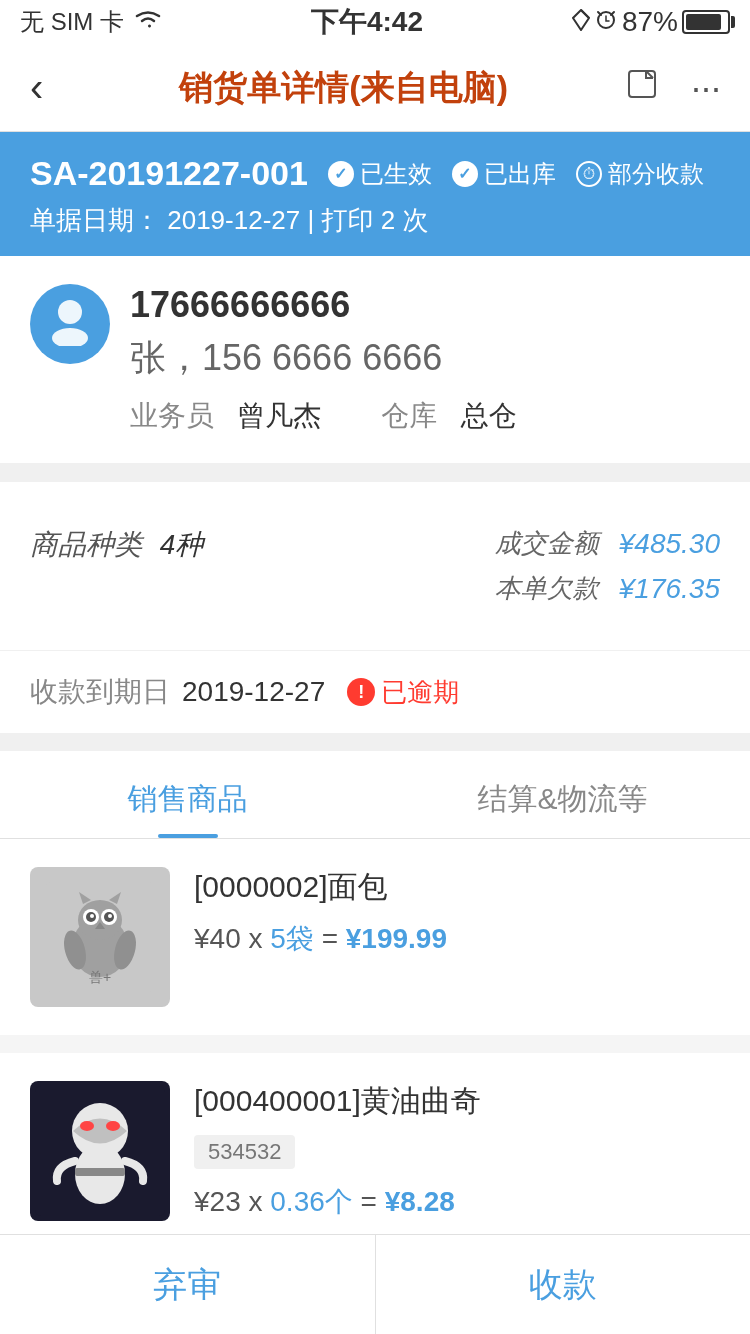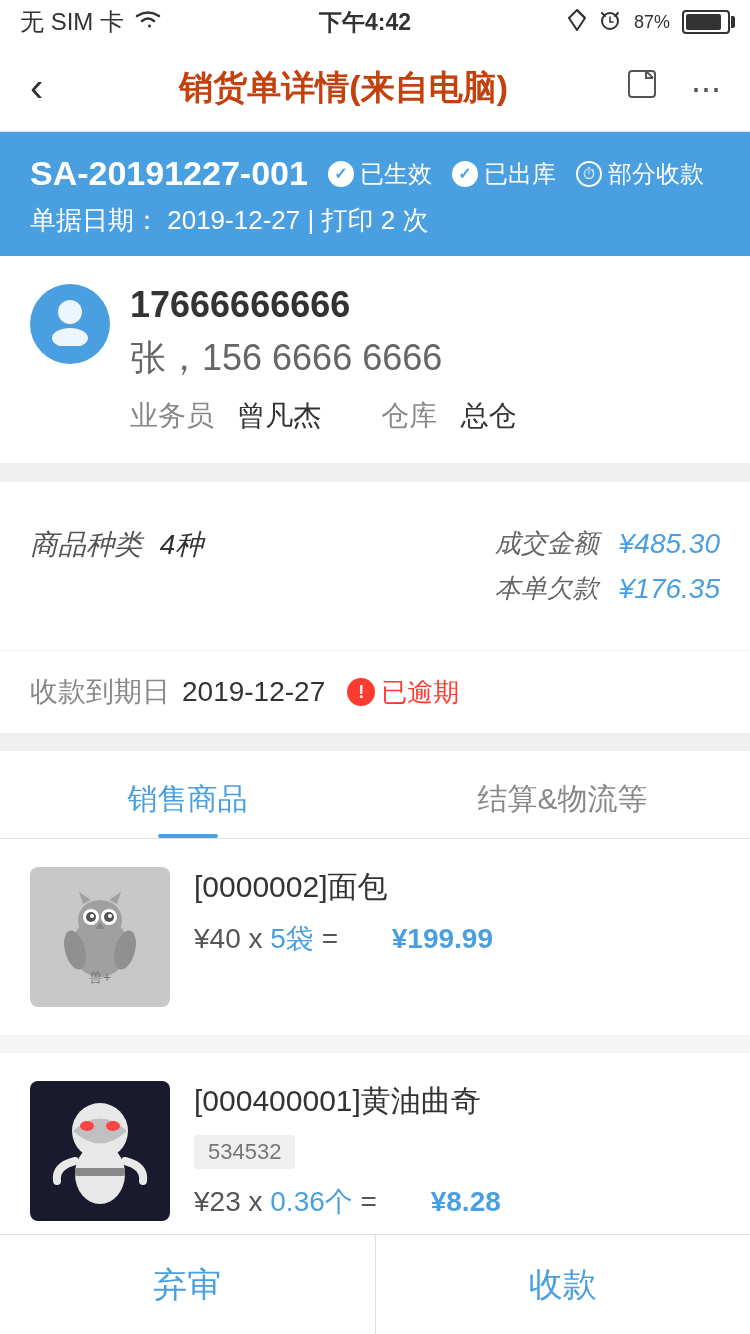--- a/index.html
+++ b/index.html
@@ -18,22 +18,22 @@
       height: 44px;
       background: #fff;
       display: flex;
       align-items: center;
       justify-content: space-between;
       padding: 0 20px;
       font-size: 24px;
       font-weight: 500;
     }
     .status-bar-left { display: flex; align-items: center; gap: 10px; }
-    .status-bar-center { font-size: 23px; font-weight: 600; }
-    .status-bar-right { display: flex; align-items: center; gap: 12px; font-size: 18px; text-align: right; }
+    .status-bar-center { font-size: 28px; font-weight: 600; }
+    .status-bar-right { display: flex; align-items: center; gap: 4px; font-size: 28px; text-align: right; }
     .battery-icon {
       width: 48px; height: 24px; border: 2px solid #333; border-radius: 4px; position: relative; display: inline-flex; align-items: center; padding: 2px;
     }
     .battery-icon::after {
       content: ''; position: absolute; right: -7px; top: 50%; transform: translateY(-50%);
       width: 4px; height: 12px; background: #333; border-radius: 0 2px 2px 0;
     }
     .battery-fill { background: #333; height: 100%; width: 87%; border-radius: 2px; }
 
     
@@ -269,21 +269,21 @@
       font-size: 22px;
       padding: 4px 14px;
       border-radius: 4px;
       margin-bottom: 14px;
     }
     .product-price {
       font-size: 28px;
       color: #555;
     }
     .product-price .qty { color: #4A9FE0; }
-    .product-price .total { color: #4A9FE0; font-weight: 600; margin-left: 46px; }
+    .product-price .total { color: #4A9FE0; font-weight: 600; }
 
     
     .bottom-bar {
       position: fixed;
       bottom: 0;
       width: 750px;
       height: 100px;
       background: #fff;
       border-top: 1px solid #e0e0e0;
       display: flex;

